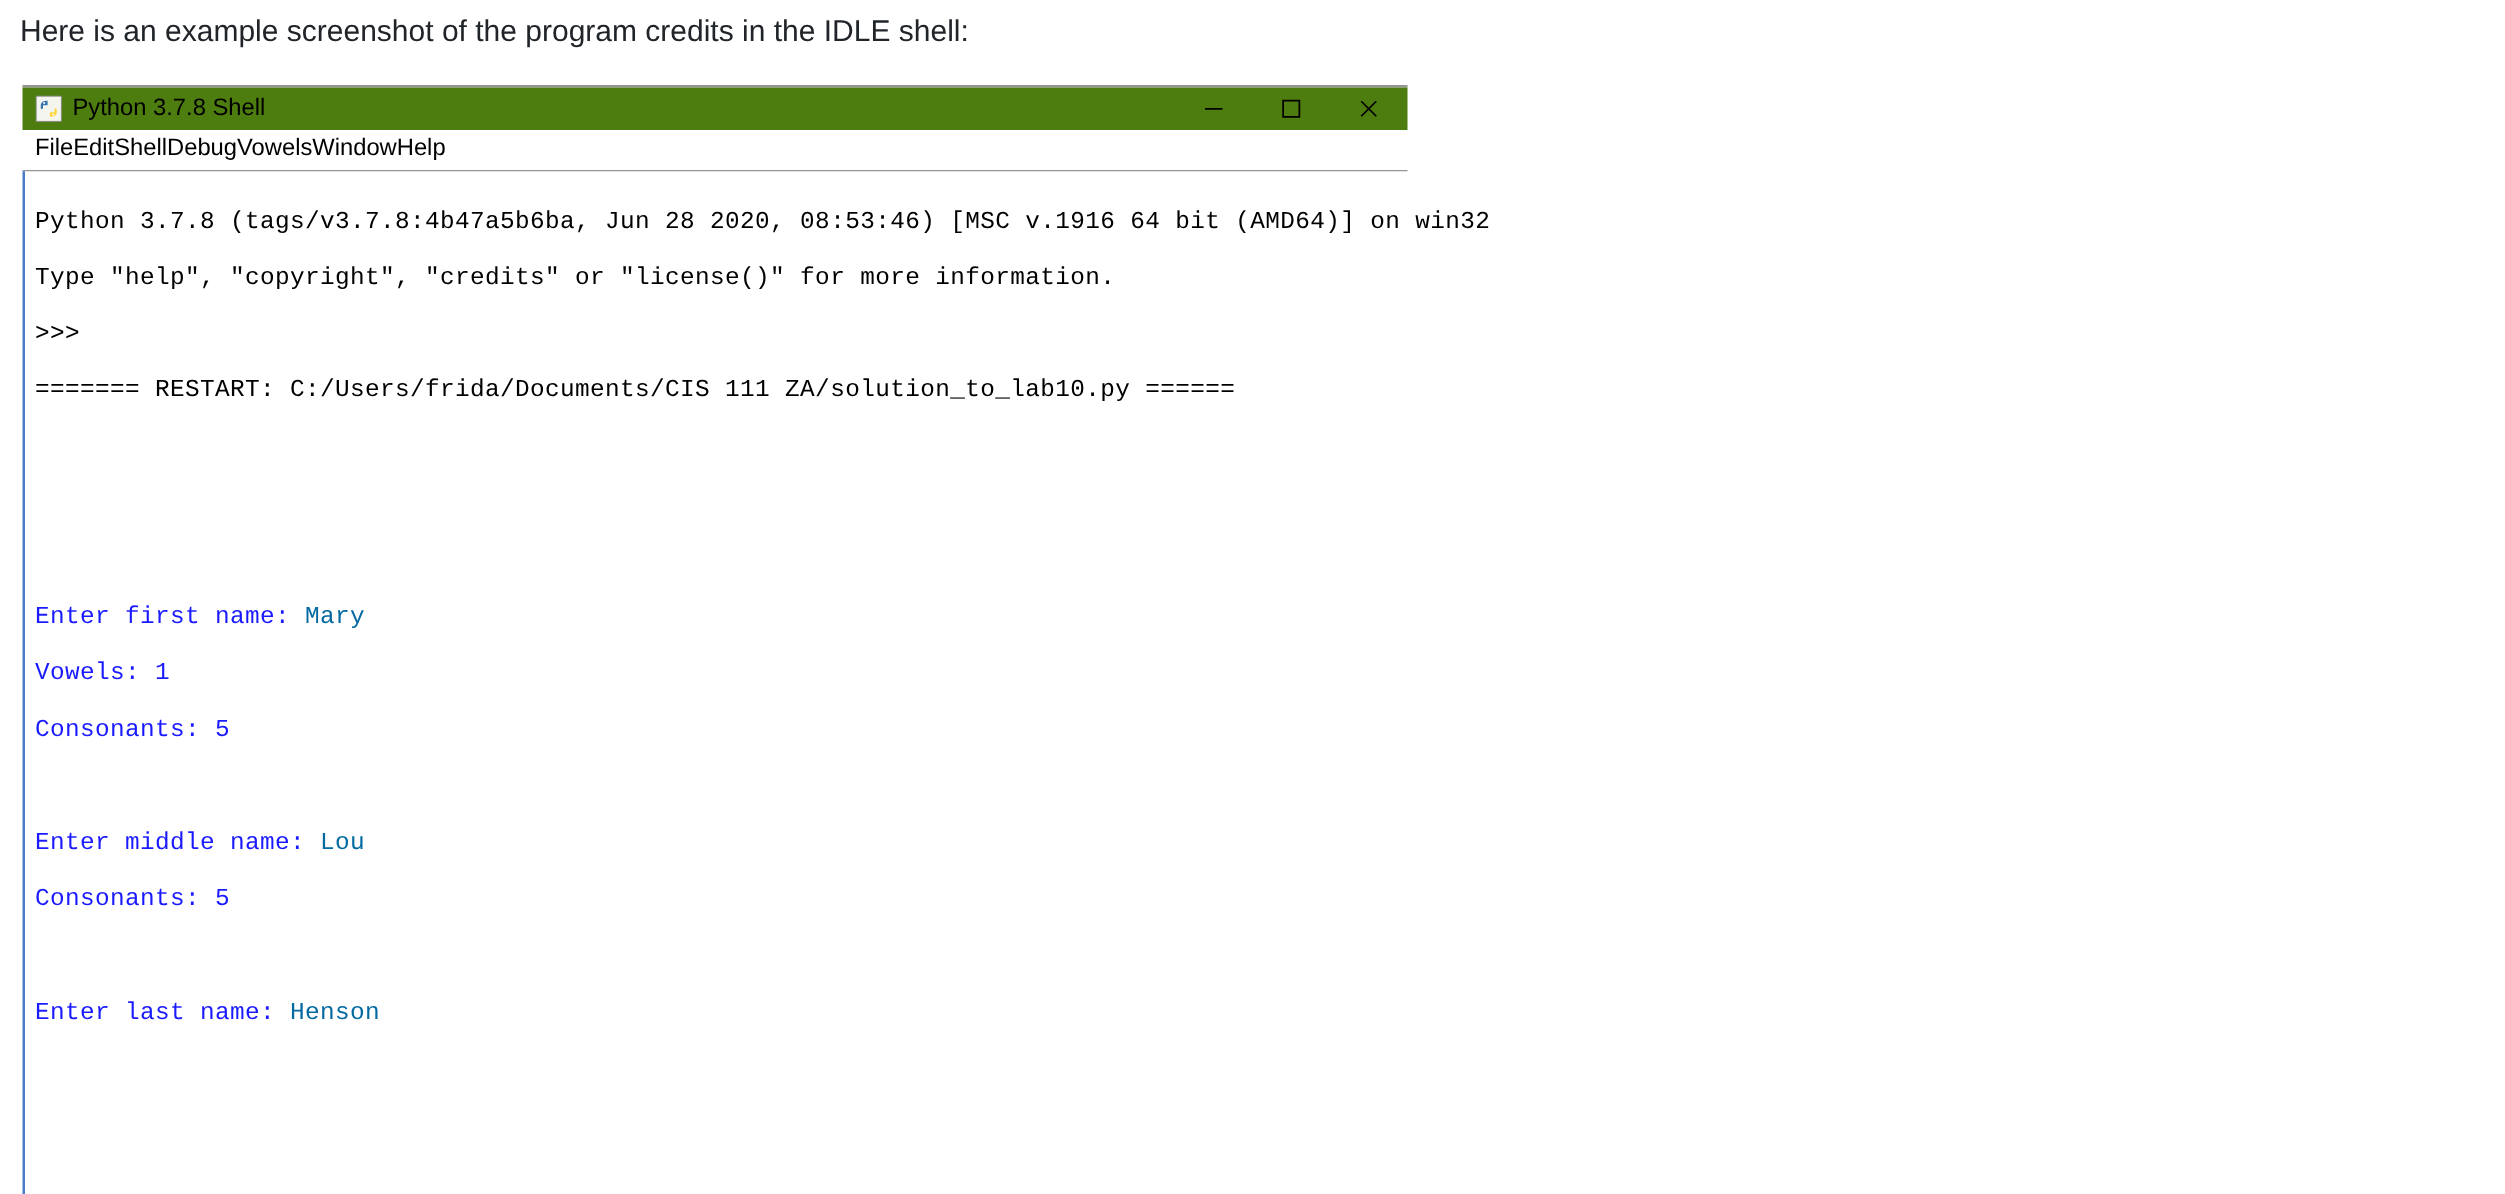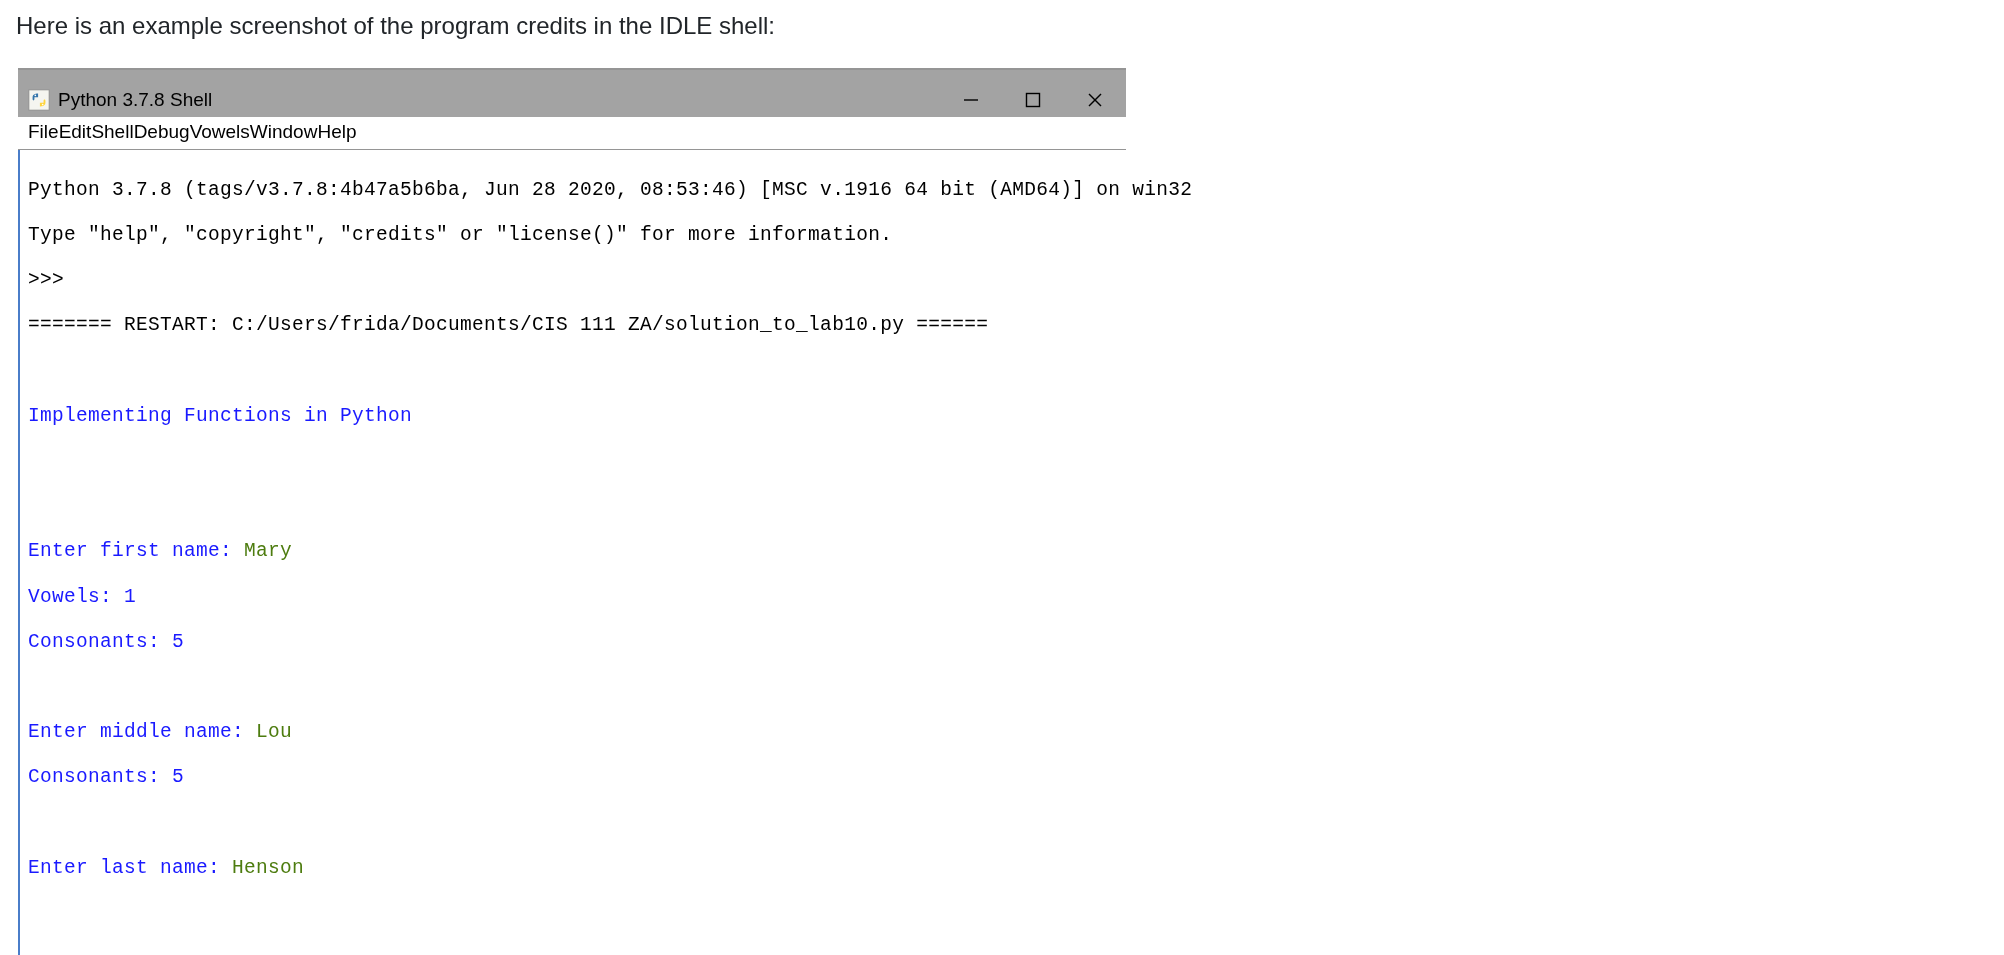--- a/index.html
+++ b/index.html
@@ -20,22 +20,22 @@
   }
   .idle-window {
     width: 1108px;
     border-top: 2px solid #959595;
     background: #ffffff;
     margin-left: 6px;
   }
   .titlebar {
     display: flex;
     align-items: center;
-    padding: 19px 8px 6px 10px;
-    background: #a3a3a3;
+    padding: 6px 8px 6px 10px;
+    background: #4d7c0f;
   }
   .title-icon {
     width: 22px;
     height: 22px;
     margin-right: 8px;
     flex-shrink: 0;
   }
   .title-text {
     font-size: 19px;
     color: #000000;
@@ -68,21 +68,21 @@
     font-size: 19.5px;
     line-height: 1.16;
     padding: 6px 8px;
     white-space: pre;
     letter-spacing: 0.3px;
     border-left: 2px solid #4a7dc9;
   }
   .shell-line { min-height: 22.6px; }
   .out { color: #1a1aff; }
   .plain { color: #000000; }
-  .input-usr { color: #4d7c0f; text-align: center; }
+  .input-usr { color: #0369a1; text-align: center; }
 </style>
 </head>
 <body>
 
 <div class="page">
 
   <div class="intro-text">Here is an example screenshot of the program credits in the IDLE shell:</div>
 
   <div class="idle-window">
 
@@ -126,21 +126,20 @@
       <span class="menu-item">Window</span>
       <span class="menu-item">Help</span>
     </div>
 
     <div class="shell-content">
 <div class="shell-line plain">Python 3.7.8 (tags/v3.7.8:4b47a5b6ba, Jun 28 2020, 08:53:46) [MSC v.1916 64 bit (AMD64)] on win32</div>
 <div class="shell-line plain">Type "help", "copyright", "credits" or "license()" for more information.</div>
 <div class="shell-line plain">&gt;&gt;&gt; </div>
 <div class="shell-line plain">======= RESTART: C:/Users/frida/Documents/CIS 111 ZA/solution_to_lab10.py ======</div>
 <div class="shell-line"></div>
-<div class="shell-line out">Implementing Functions in Python</div>
 <div class="shell-line"></div>
 <div class="shell-line"></div>
 <div class="shell-line"><span class="out">Enter first name: </span><span class="input-usr">Mary</span></div>
 <div class="shell-line out">Vowels: 1</div>
 <div class="shell-line out">Consonants: 5</div>
 <div class="shell-line"></div>
 <div class="shell-line"><span class="out">Enter middle name: </span><span class="input-usr">Lou</span></div>
 <div class="shell-line out">Consonants: 5</div>
 <div class="shell-line"></div>
 <div class="shell-line"><span class="out">Enter last name: </span><span class="input-usr">Henson</span></div>

